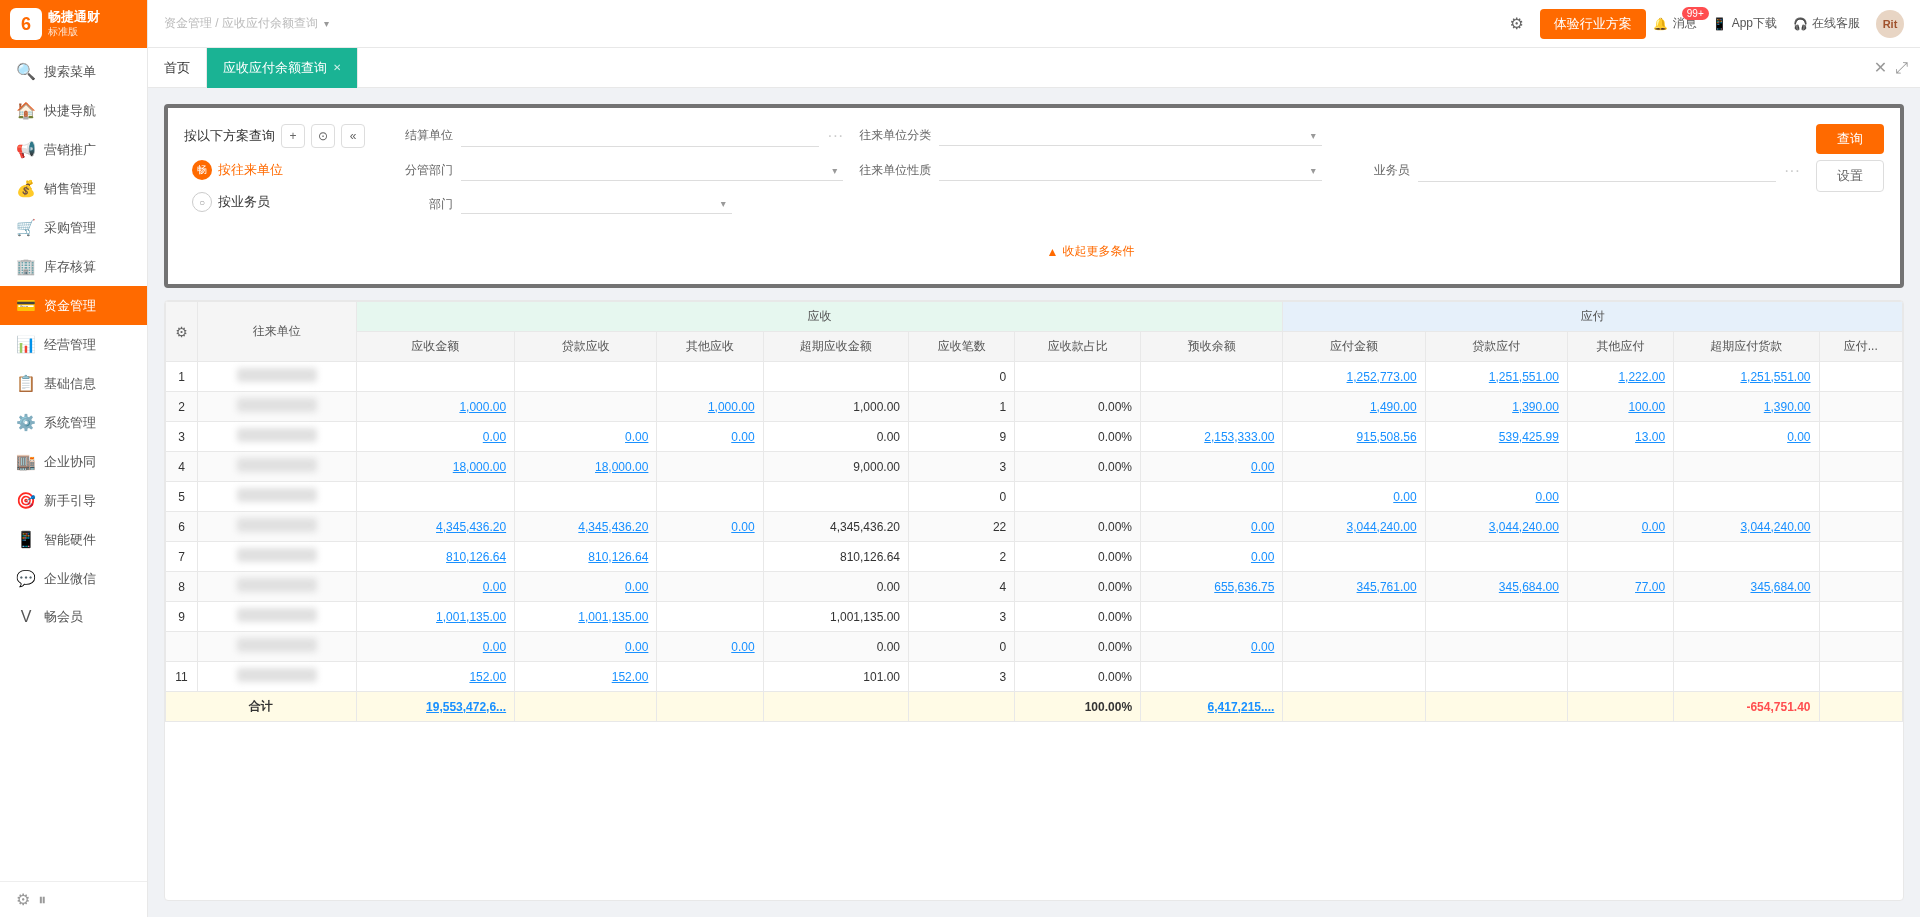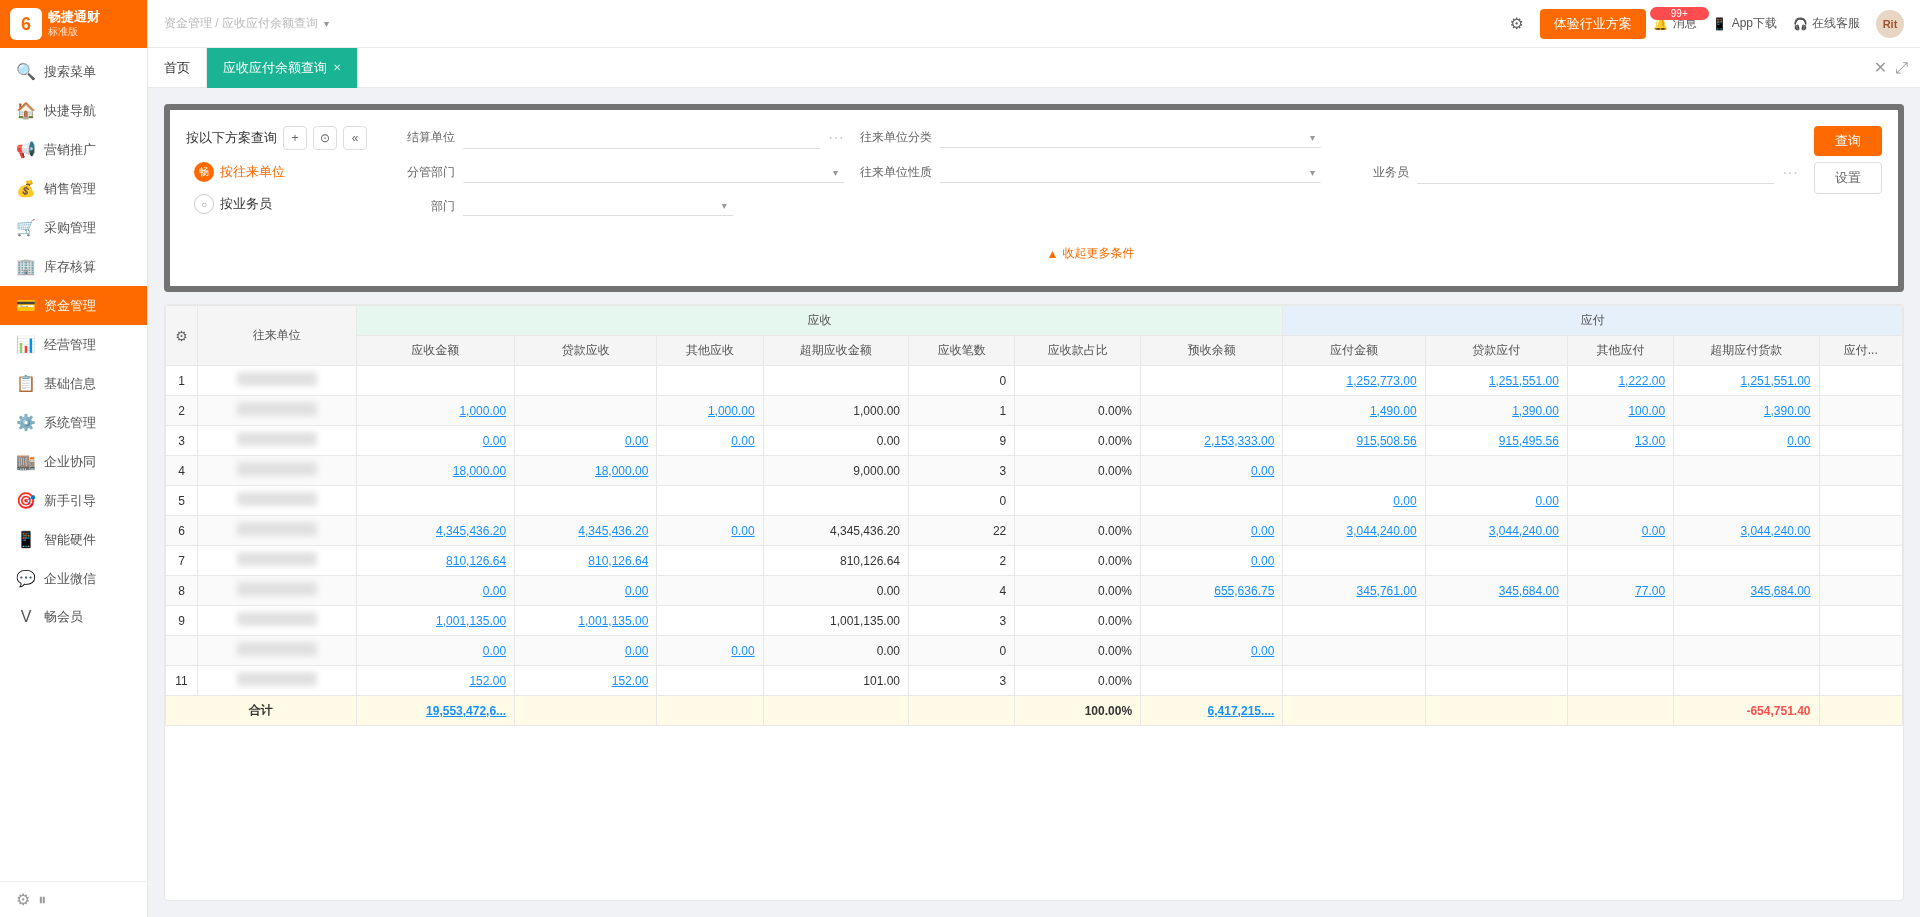--- a/index.html
+++ b/index.html
@@ -43,21 +43,21 @@
     .header-breadcrumb { display: flex; align-items: center; gap: 6px; flex: 1; }
     .header-path { color: #999; font-size: 12px; }
     .header-chevron { color: #999; font-size: 10px; }
     .header-gear { font-size: 16px; color: #666; cursor: pointer; margin-right: 8px; }
     .header-btn-trial {
       background: #ff6a00; color: #fff; border: none; border-radius: 4px;
       padding: 6px 14px; font-size: 13px; cursor: pointer;
     }
     .header-right { display: flex; align-items: center; gap: 16px; margin-left: auto; }
     .header-notice { display: flex; align-items: center; gap: 4px; color: #555; font-size: 12px; cursor: pointer; position: relative; }
-    .badge { background: #ff4d4f; color: #fff; border-radius: 8px; font-size: 10px; padding: 1px 21px; position: absolute; top: -8px; right: -12px; text-align: right; }
+    .badge { background: #ff4d4f; color: #fff; border-radius: 8px; font-size: 10px; padding: 1px 5px; position: absolute; top: -8px; right: -12px; text-align: right; }
     .header-app { display: flex; align-items: center; gap: 4px; color: #555; font-size: 12px; cursor: pointer; }
     .header-service { display: flex; align-items: center; gap: 4px; color: #555; font-size: 12px; cursor: pointer; }
     .header-user { width: 28px; height: 28px; border-radius: 50%; background: #ddd; cursor: pointer; }
 
     
     .main {
       margin-left: 148px; margin-top: 48px; height: calc(100vh - 48px);
       display: flex; flex-direction: column; background: #f0f2f5;
     }
 
@@ -81,21 +81,21 @@
     .page-content { flex: 1; overflow: hidden; display: flex; flex-direction: column; padding: 16px; gap: 12px; }
 
     
     .page-header { display: flex; align-items: center; justify-content: space-between; }
     .page-title { font-size: 18px; font-weight: bold; color: #333; }
     .page-actions { display: flex; align-items: center; gap: 8px; }
     .btn-export { display: flex; align-items: center; gap: 4px; color: #ff6a00; font-size: 13px; cursor: pointer; }
     .btn-refresh { display: flex; align-items: center; gap: 4px; color: #ff6a00; font-size: 13px; cursor: pointer; }
 
     
-    .filter-panel { background: #fff; border-radius: 4px; padding: 16px; border: 6px solid #737373; }
+    .filter-panel { background: #fff; border-radius: 4px; padding: 16px; border: 4px solid #737373; }
     .filter-icon-btn { width: 24px; height: 24px; border: 1px solid #ddd; border-radius: 4px; display: flex; align-items: center; justify-content: center; cursor: pointer; color: #666; font-size: 12px; }
     .filter-schemes { display: flex; flex-direction: column; gap: 4px; margin-top: 8px; }
     .filter-scheme-item { display: flex; align-items: center; gap: 6px; padding: 4px 8px; cursor: pointer; border-radius: 4px; font-size: 13px; }
     .filter-scheme-item.active { color: #ff6a00; }
     .filter-scheme-icon { width: 20px; height: 20px; border-radius: 50%; background: #ff6a00; display: flex; align-items: center; justify-content: center; color: #fff; font-size: 10px; }
     .filter-scheme-icon2 { width: 20px; height: 20px; border-radius: 50%; background: #fff; border: 1px solid #ccc; display: flex; align-items: center; justify-content: center; color: #999; font-size: 10px; }
     .filter-row { display: flex; align-items: center; gap: 8px; }
     .filter-row-label { color: #666; font-size: 12px; white-space: nowrap; min-width: 72px; text-align: right; }
     .filter-input {
       flex: 1; border: none; border-bottom: 1px solid #ddd; padding: 4px 6px;
@@ -402,21 +402,21 @@
       <td>3</td>
       <td><span style="display:inline-block;width:80px;height:14px;background:#e0e0e0;border-radius:3px;filter:blur(3px);"></span></td>
       <td class="link num">0.00</td>
       <td class="link num">0.00</td>
       <td class="link num">0.00</td>
       <td class="num">0.00</td>
       <td class="num">9</td>
       <td class="num">0.00%</td>
       <td class="link num">2,153,333.00</td>
       <td class="link num">915,508.56</td>
-      <td class="link num">915,495.56</td>
+      <td class="link num">539,425.99</td>
       <td class="link num">13.00</td>
       <td class="link num">0.00</td>
       <td></td>
     </tr>
             <tr class="table-row-even">
       <td>4</td>
       <td><span style="display:inline-block;width:80px;height:14px;background:#e0e0e0;border-radius:3px;filter:blur(3px);"></span></td>
       <td class="link num">18,000.00</td>
       <td class="link num">18,000.00</td>
       <td class="link num"></td>

